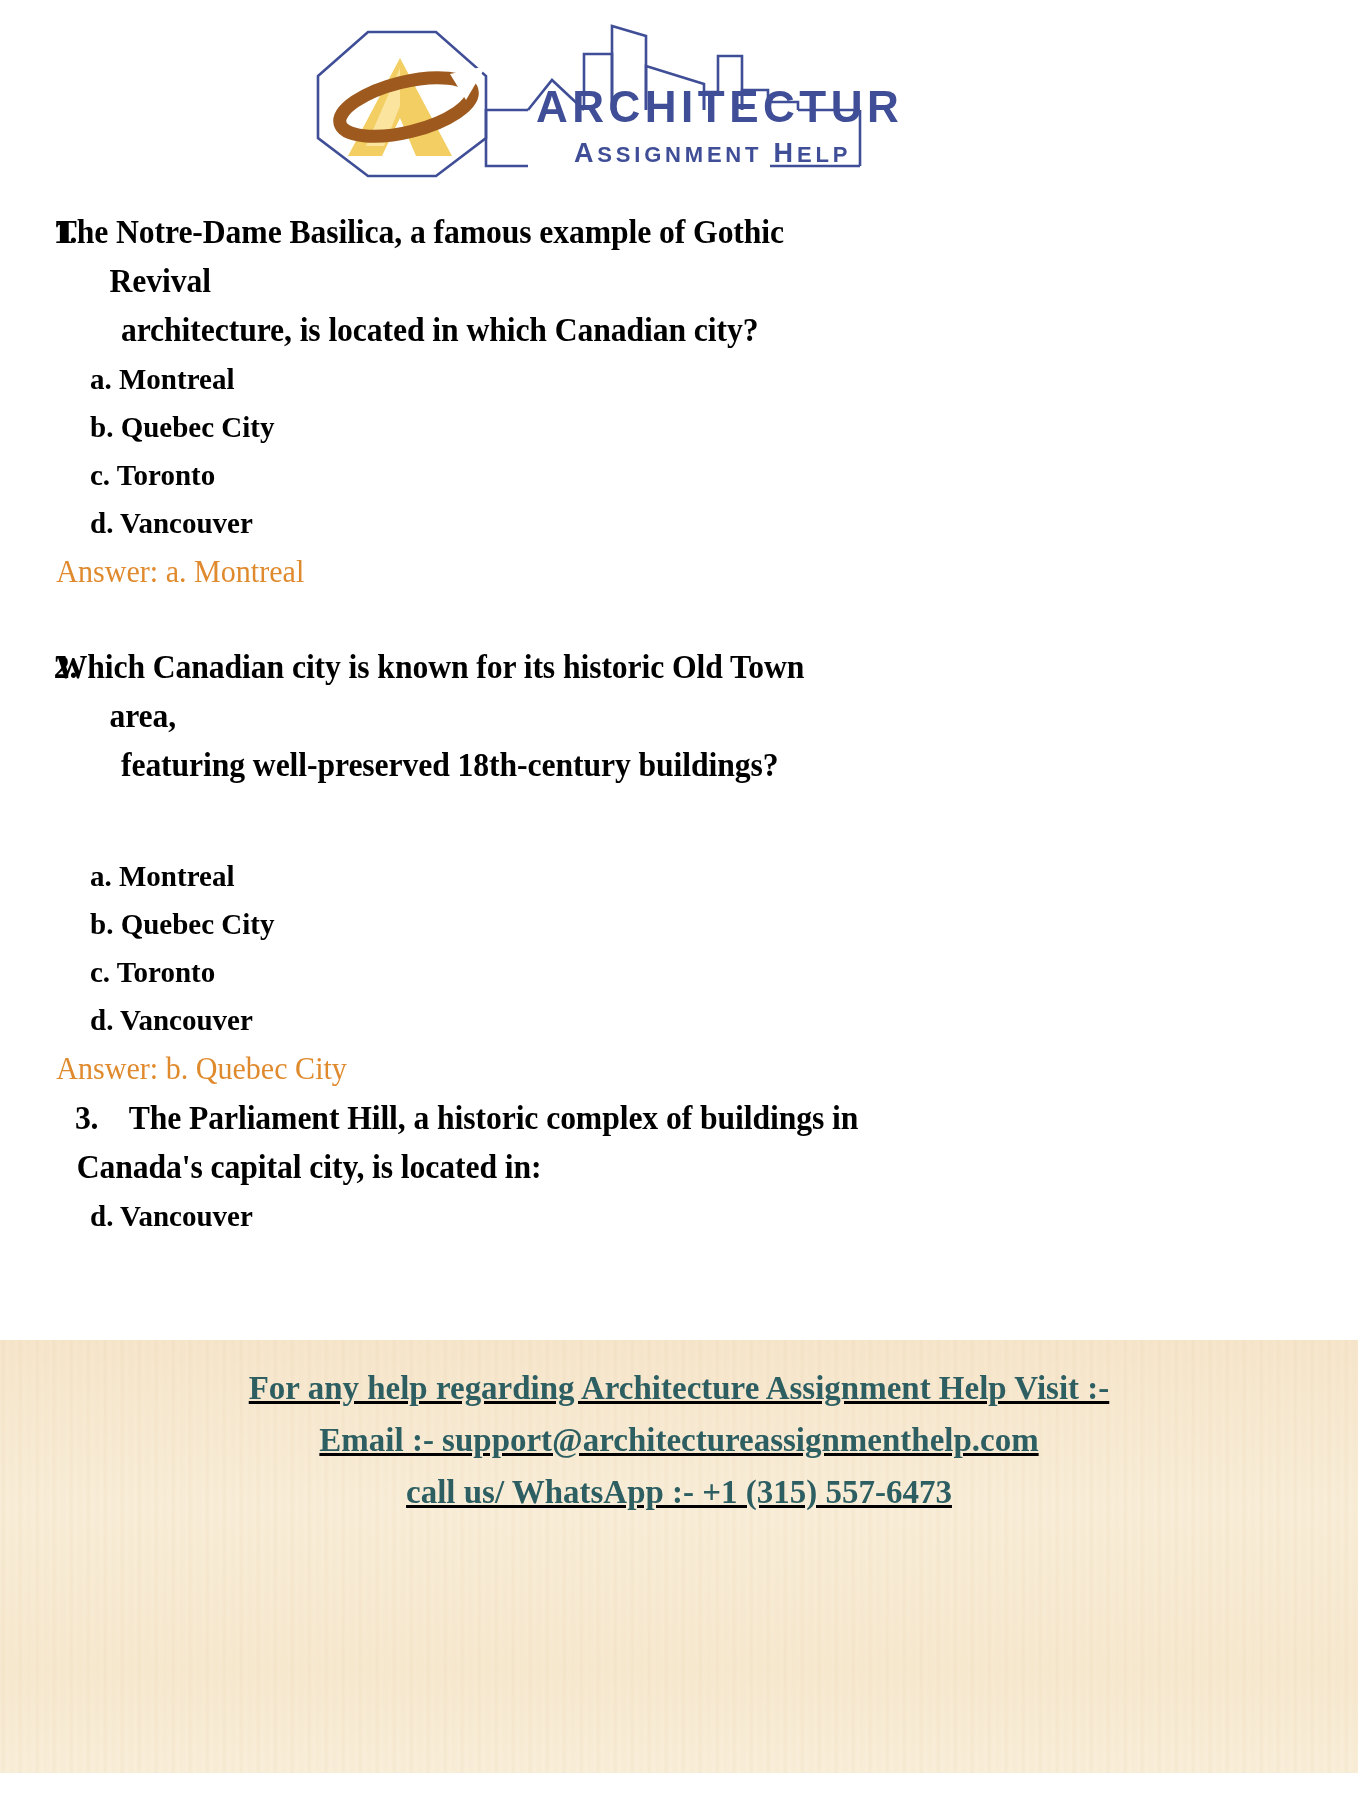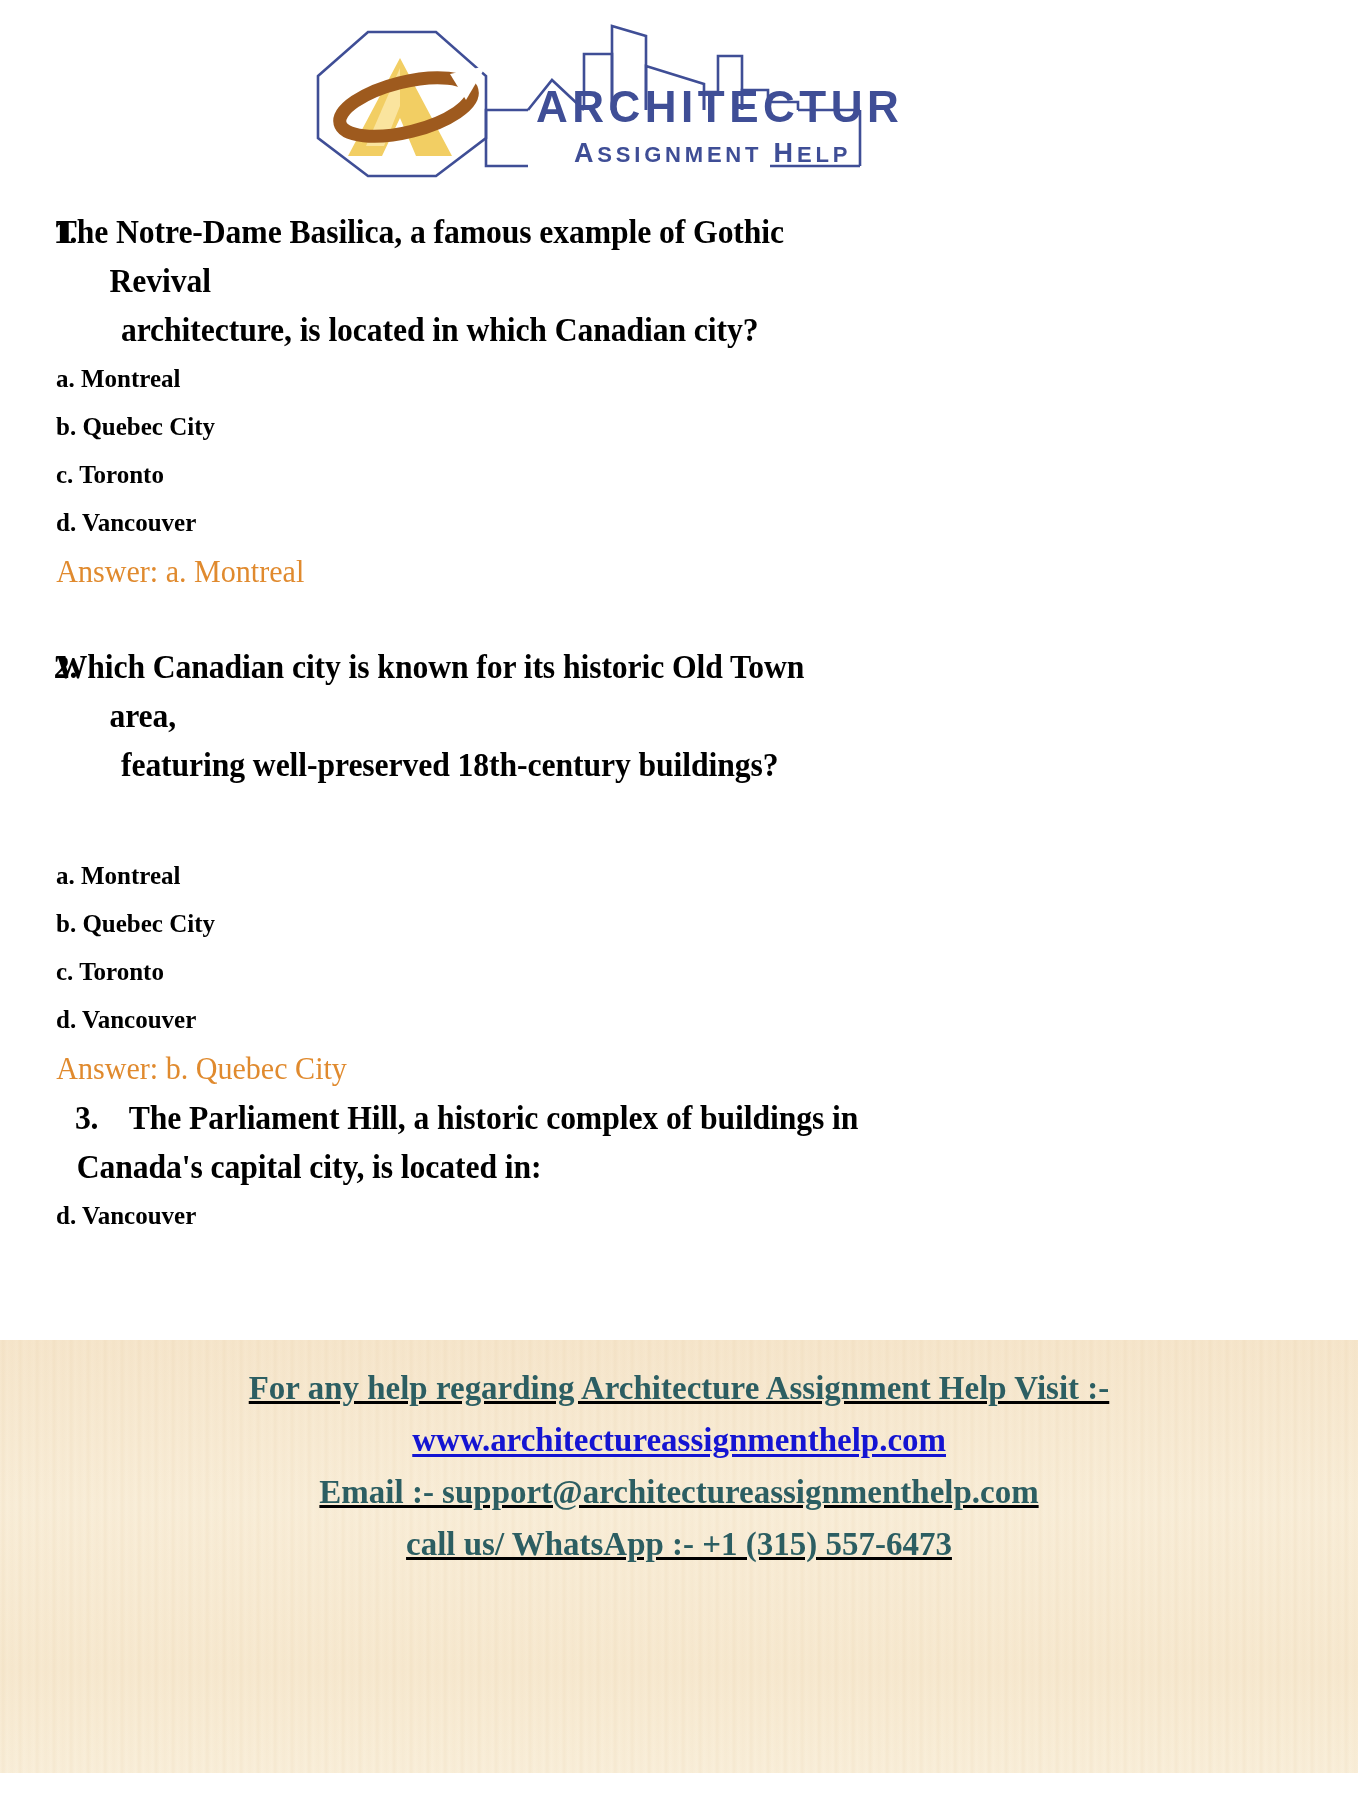--- a/index.html
+++ b/index.html
@@ -51,23 +51,23 @@
     padding-left: 56px;
     box-sizing: border-box;
   }
   .q-first { padding-left: 0; }
   .q-cont  { padding-left: 114px; }
   .q-cont2 { padding-left: 126px; }
 
   .opt {
     font-weight: bold;
     color: #000000;
-    font-size: 25px;
+    font-size: 29px;
     line-height: 48px;
-    padding-left: 56px;
+    padding-left: 90px;
     white-space: pre;
   }
 
   .answer {
     color: #E08A2E;
     font-size: 31px;
     line-height: 50px;
     padding-left: 58px;
     font-weight: normal;
     white-space: pre;
@@ -195,19 +195,16 @@
   <div class="qblock">
     <div class="q-line q3-first"><span class="q-num" style="width:56px;padding-left:0">3.</span><span>The Parliament Hill, a historic complex of buildings in</span></div>
     <div class="q-line q3-cont">Canada's capital city, is located in:</div>
     <div class="opt">d. Vancouver</div>
   </div>
 
 </div>
 
 <div class="footer">
   <div class="footer-line">For any help regarding Architecture Assignment Help Visit :-</div>
-  <div>
-    <a class="footer-url" href="#">www.architectureassignmenthelp.com</a>
-  </div>
   <div class="footer-line">Email :- support@architectureassignmenthelp.com</div>
   <div class="footer-line">call us/ WhatsApp :- +1 (315) 557-6473</div>
   <div class="footer-tail-white"></div>
 </div>
 
 </body></html>

